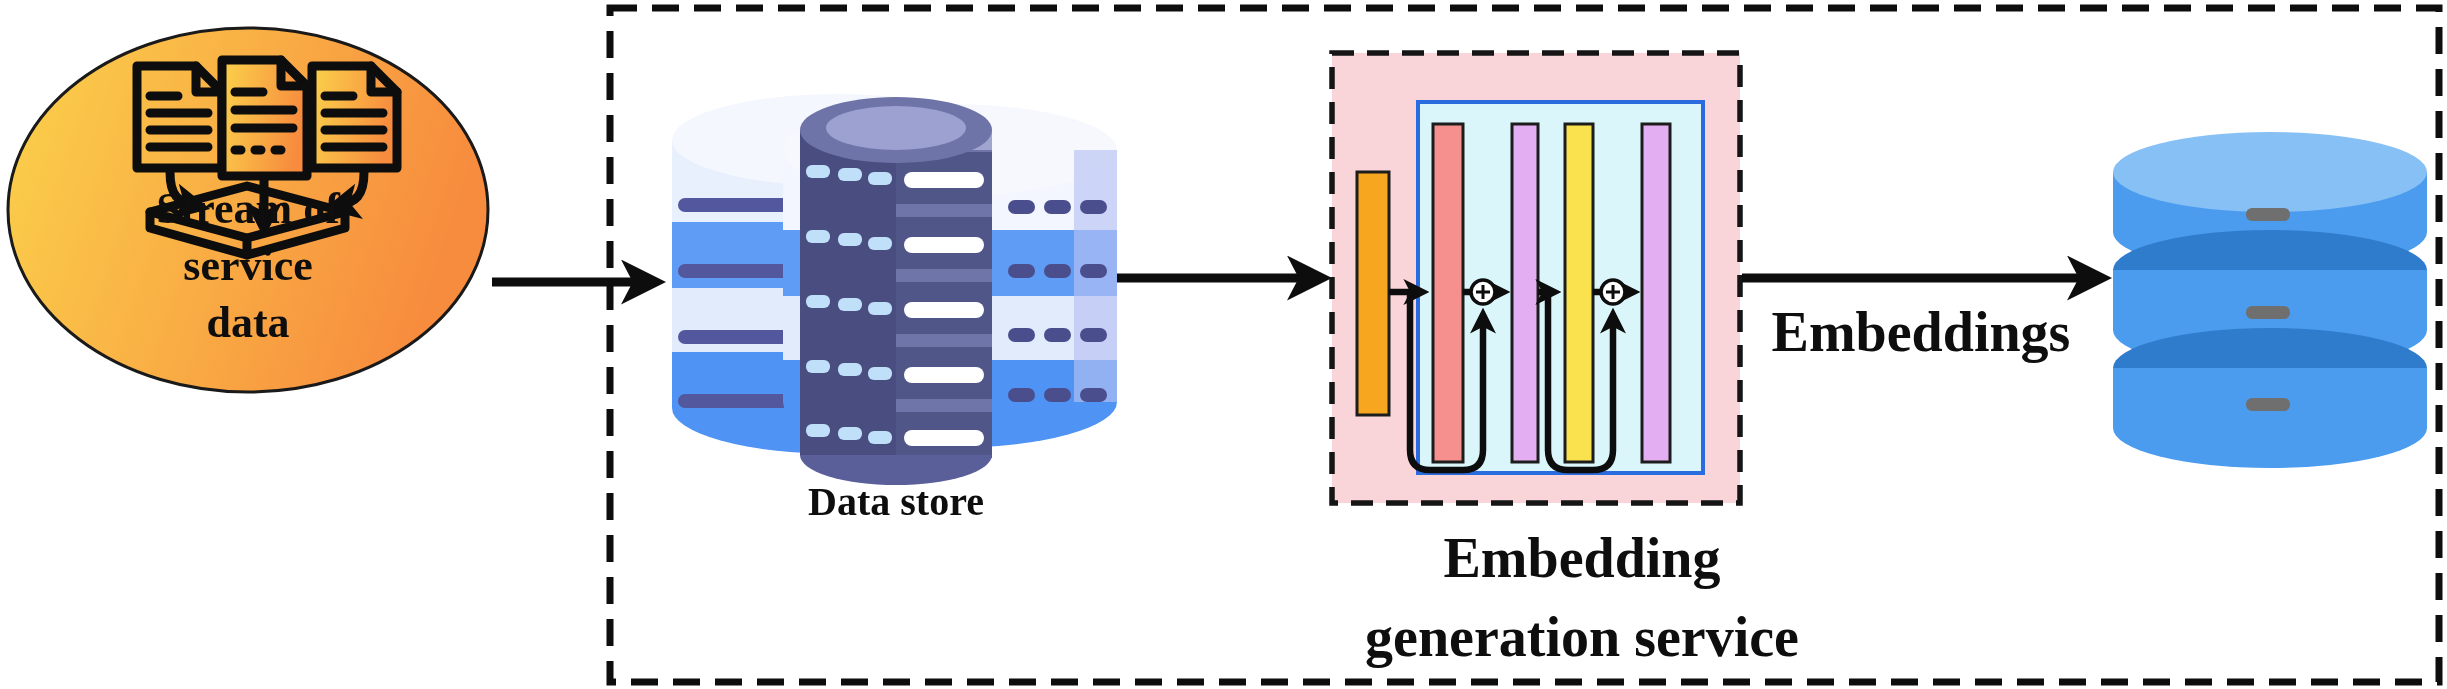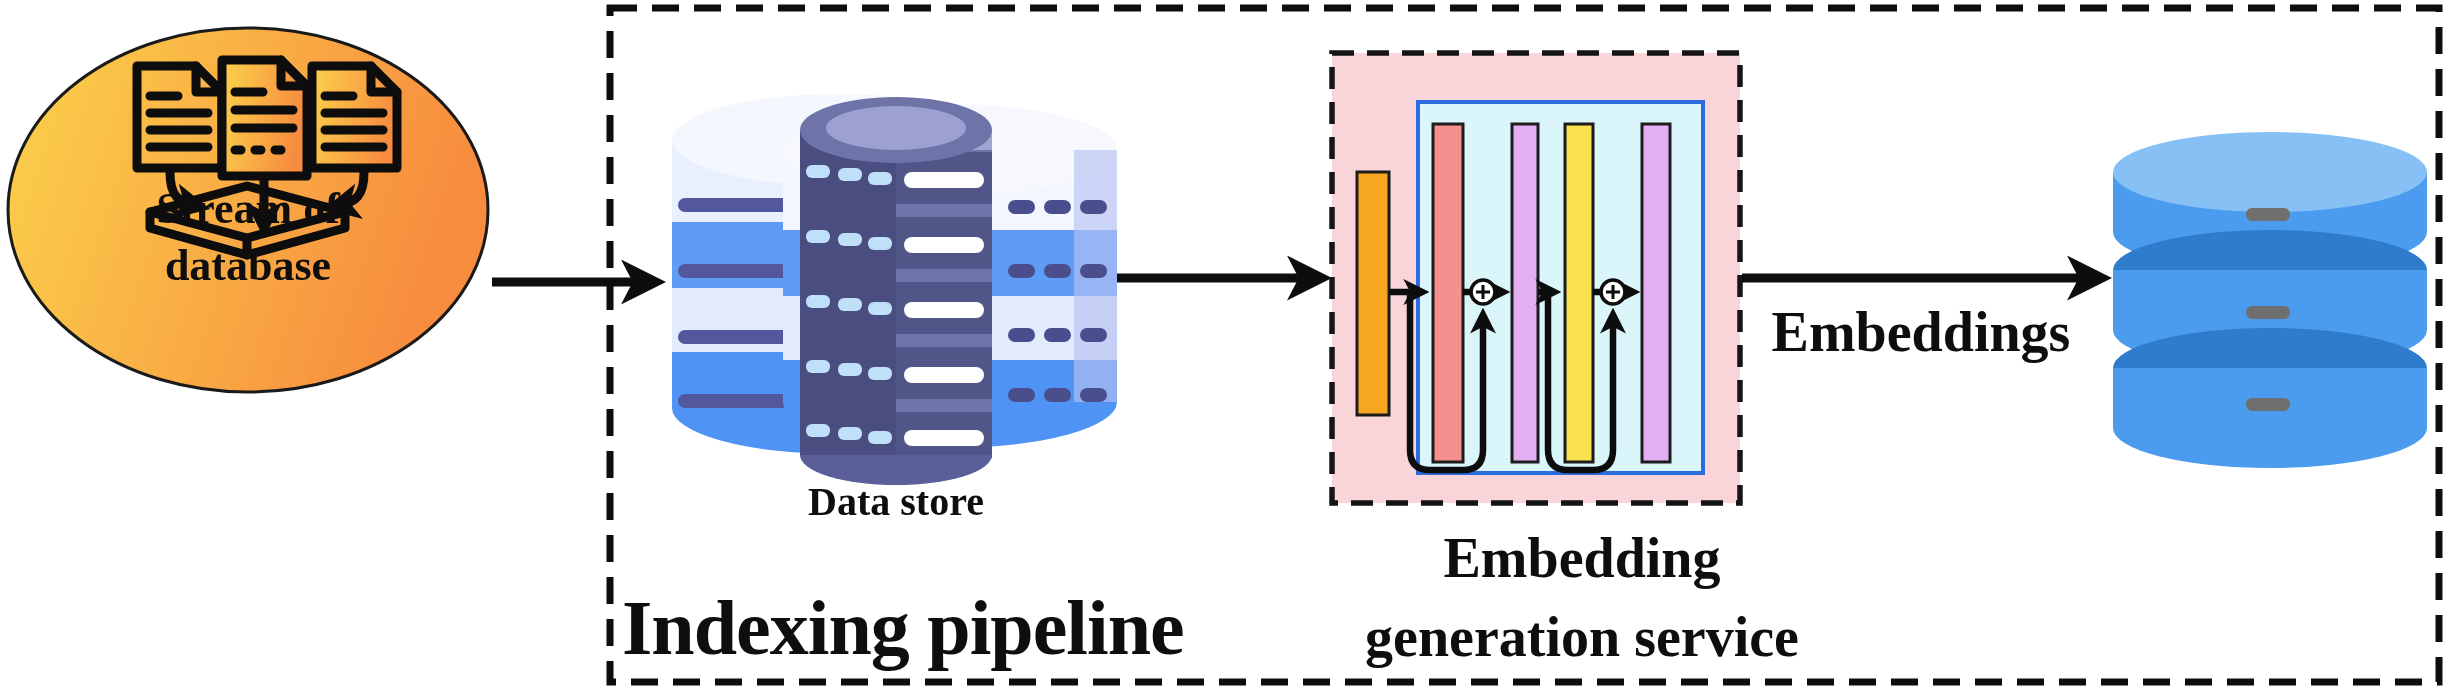--- a/index.html
+++ b/index.html
@@ -197,26 +197,26 @@
       <rect x="2246" y="306" width="44" height="13" rx="6" fill="#6F6F6F"></rect>
 
       <ellipse cx="2270" cy="368" rx="157" ry="40" fill="#2E7CCB"></ellipse>
       <path d="M2113 368 L2113 428 A157 40 0 0 0 2427 428 L2427 368 Z" fill="#4B9CEE"></path>
       <rect x="2246" y="398" width="44" height="13" rx="6" fill="#6F6F6F"></rect>
     </g>
   </svg>
 
   <div class="lbl lbl-stream">
     <div>Stream of</div>
-    <div>database</div>
+    <div>service</div>
+    <div>data</div>
   </div>
 
   <div class="lbl lbl-datastore">Data store</div>
 
-  <div class="lbl lbl-indexing">Indexing pipeline</div>
 
   <div class="lbl lbl-embsvc">
     <div>Embedding</div>
     <div>generation service</div>
   </div>
 
   <div class="lbl lbl-embeddings">Embeddings</div>
 
 
 </div>

